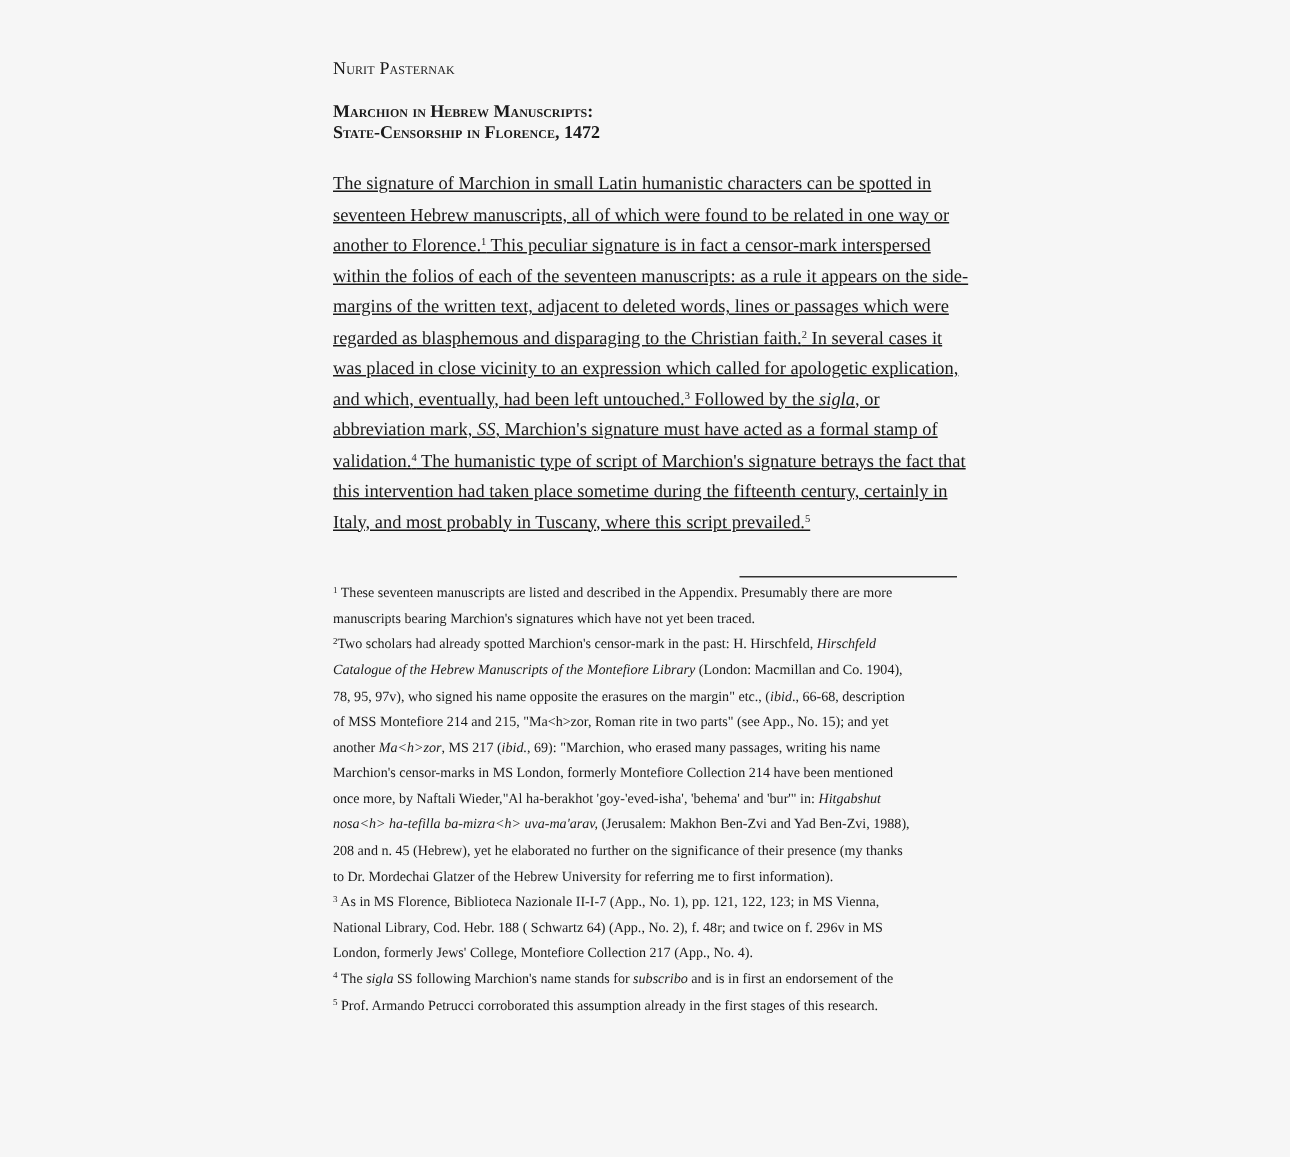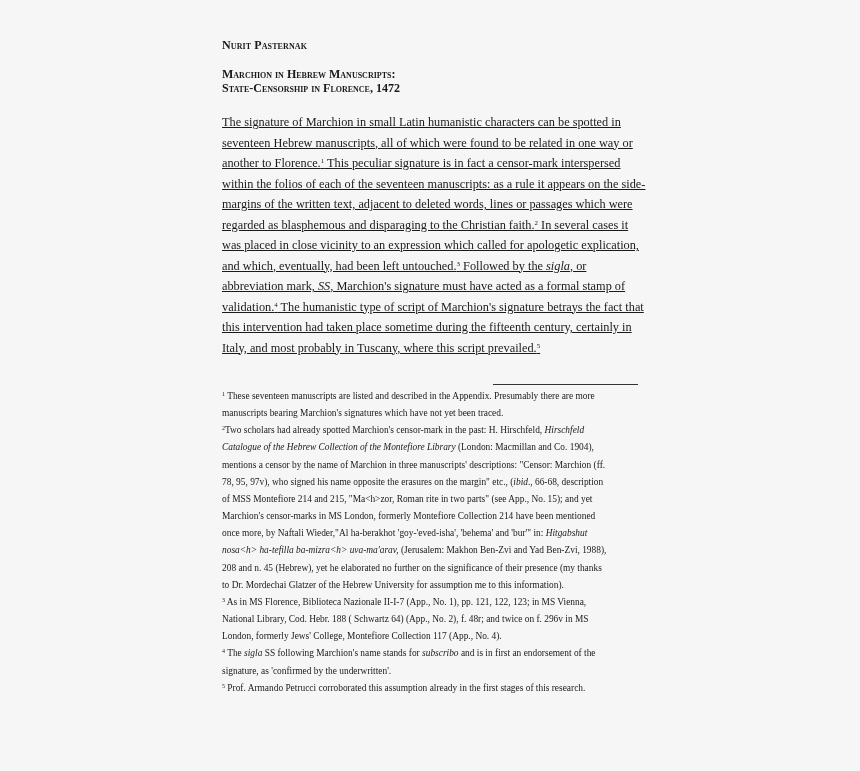--- a/index.html
+++ b/index.html
@@ -4,21 +4,21 @@
 <style>
   html, body { margin: 0; padding: 0; }
   body {
     width: 860px; height: 771px; background: #f6f6f6;
     font-family: "Liberation Serif", "DejaVu Serif", serif;
     color: #1a1a1a; position: relative; overflow: hidden;
   }
   .page { position: absolute; left: 222px; top: 0; width: 420px; }
   .author {
     position: absolute; top: 38px; left: 0;
-    font-size: 12px; font-weight: bold; font-variant: small-caps; letter-spacing: 0.1px;
+    font-size: 12px; font-weight: normal; font-variant: small-caps; letter-spacing: 0.1px;
     white-space: nowrap;
     text-align: right;
   }
   .title {
     position: absolute; top: 67px; left: 0;
     font-size: 12px; font-weight: bold; font-variant: small-caps; line-height: 14px;
     white-space: nowrap;
     font-family: Liberation Serif, serif;
   }
   .body-text {
@@ -64,32 +64,31 @@
     <span class="ln"><span>Italy, and most probably in Tuscany, where this script prevailed.</span><sup>5</sup></span>
   </div>
 
   <div class="rule"></div>
 
   <div class="notes">
     <span class="ln"><sup>1</sup><span> These seventeen manuscripts are listed and described in the Appendix. Presumably there are more</span></span>
     <span class="ln">manuscripts bearing Marchion's signatures which have not yet been traced.</span>
 
     <span class="ln"><sup>2</sup><span>Two scholars had already spotted Marchion's censor-mark in the past: H. Hirschfeld, </span><i>Hirschfeld</i></span>
-    <span class="ln"><i>Catalogue of the Hebrew Collection of the Montefiore Library</i><span> (London: Macmillan and Co. 1904),</span></span>
-    <span class="ln">mentions a censor by the name of Marchion in three manuscripts' descriptions: "Censor: Marchion (ff.</span>
+    <span class="ln"><i>Catalogue of the Hebrew Manuscripts of the Montefiore Library</i><span> (London: Macmillan and Co. 1904),</span></span>
     <span class="ln"><span>78, 95, 97v),  who signed his name opposite the erasures on the margin" etc., (</span><i>ibid</i><span>., 66-68, description</span></span>
     <span class="ln">of MSS Montefiore 214 and 215, "Ma&lt;h&gt;zor, Roman rite in two parts" (see App., No. 15); and yet</span>
+    <span class="ln"><span>another </span><i>Ma&lt;h&gt;zor</i><span>,  MS 217 (</span><i>ibid.</i><span>, 69): "Marchion, who erased many passages,  writing his name</span></span>
     <span class="ln">Marchion's censor-marks in MS London, formerly Montefiore Collection 214 have been mentioned</span>
     <span class="ln"><span>once more, by Naftali Wieder,"Al ha-berakhot 'goy-'eved-isha', 'behema' and 'bur'" in: </span><i>Hitgabshut</i></span>
     <span class="ln"><i>nosa&lt;h&gt; ha-tefilla ba-mizra&lt;h&gt; uva-ma'arav,</i><span> (Jerusalem: Makhon Ben-Zvi and Yad Ben-Zvi, 1988),</span></span>
     <span class="ln">208 and n. 45 (Hebrew), yet he elaborated no further on the significance of their presence (my thanks</span>
-    <span class="ln">to Dr. Mordechai Glatzer of the Hebrew University for assumption me to this information).</span>
+    <span class="ln">to Dr. Mordechai Glatzer of the Hebrew University for referring me to first information).</span>
 
     <span class="ln"><sup>3</sup><span> As in MS Florence, Biblioteca Nazionale II-I-7 (App., No. 1), pp. 121, 122, 123; in MS Vienna,</span></span>
     <span class="ln">National Library, Cod. Hebr. 188 ( Schwartz 64) (App., No. 2), f. 48r; and twice on f. 296v in MS</span>
-    <span class="ln">London, formerly Jews' College, Montefiore Collection 117 (App., No. 4).</span>
+    <span class="ln">London, formerly Jews' College, Montefiore Collection 217 (App., No. 4).</span>
 
     <span class="ln"><sup>4</sup><span> The </span><i>sigla</i><span> SS following Marchion's name stands for </span><i>subscribo</i><span> and is in first an endorsement of the</span></span>
-    <span class="ln">signature, as 'confirmed by the underwritten'.</span>
 
     <span class="ln"><sup>5</sup><span> Prof. Armando Petrucci corroborated this assumption already in the first stages of this research.</span></span>
   </div>
 </div>
 
 </body></html>

